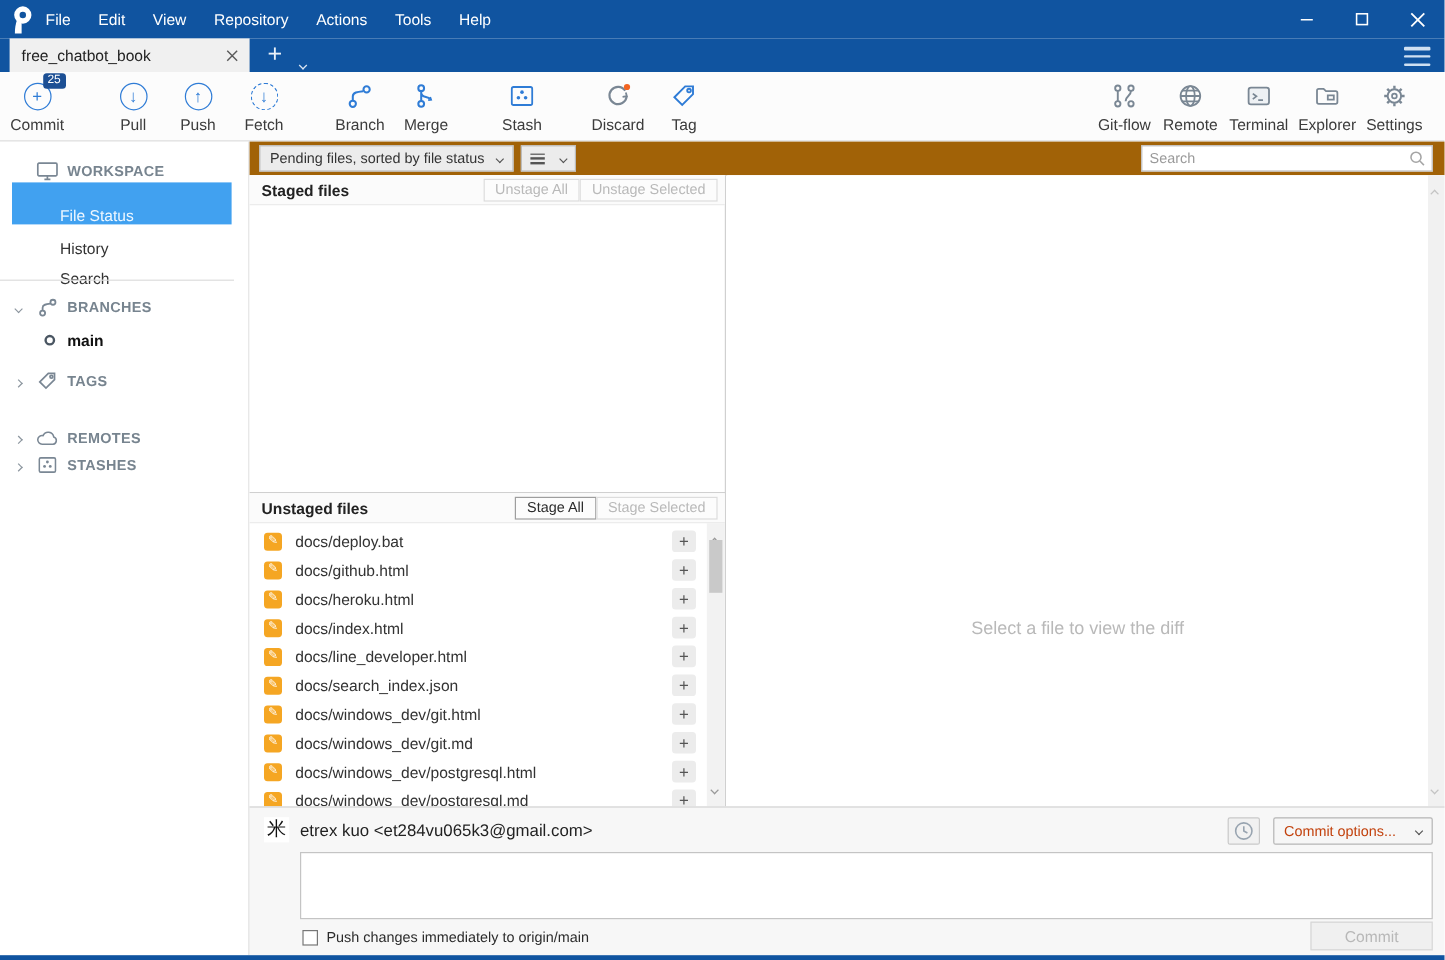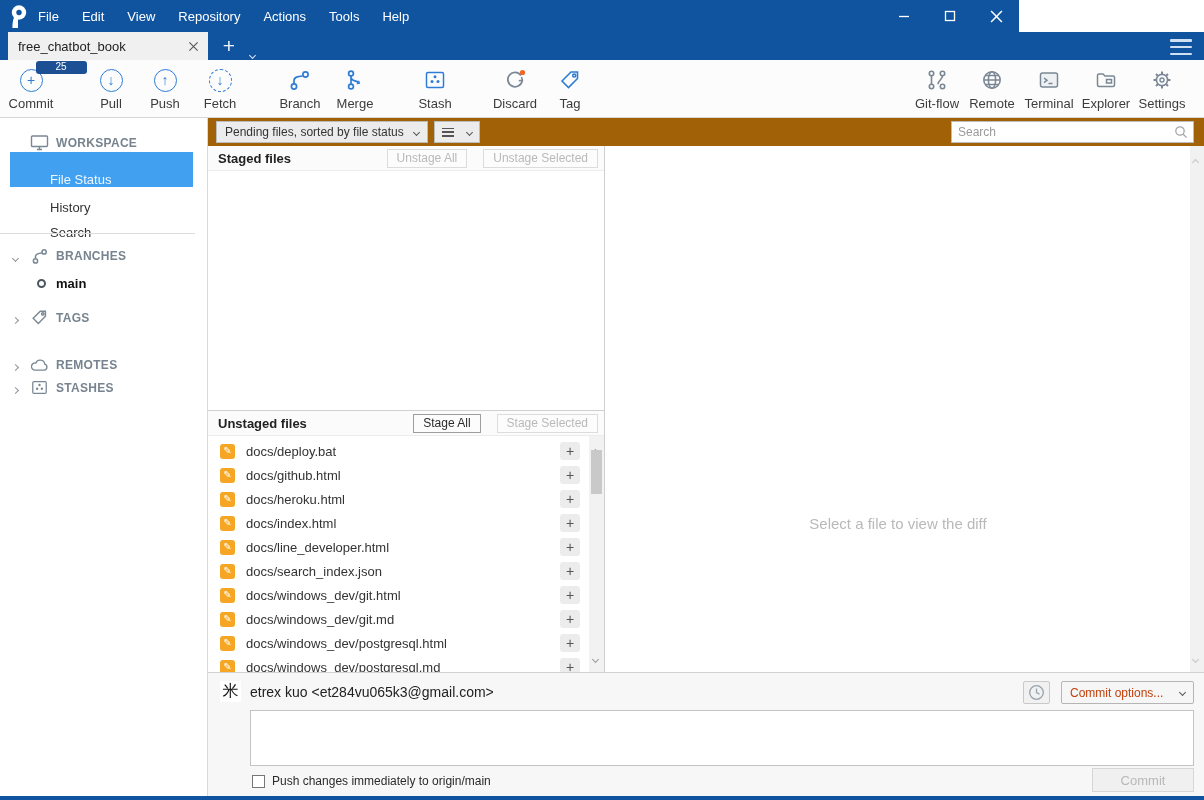--- a/index.html
+++ b/index.html
@@ -1,21 +1,21 @@
 <!DOCTYPE html>
 <html><head>
 <meta charset="utf-8">
 <style>
   * { margin:0; padding:0; box-sizing:border-box; }
   html,body { width:1204px; height:800px; }
   body { font-family:"Liberation Sans", sans-serif; background:#fff; overflow:hidden; }
   #win { position:relative; width:1204px; height:800px; background:#fff; overflow:hidden; }
 
   
-  .titlebar { position:absolute; left:0; top:0; width:1019px; height:32px; background:#1054a0; display:flex; align-items:center; }
+  .titlebar { position:absolute; left:0; top:0; width:1204px; height:32px; background:#1054a0; display:flex; align-items:center; }
   .logo { position:absolute; left:7px; top:3px; width:22px; height:27px; }
   .menu { position:absolute; left:38px; top:0; height:32px; display:flex; align-items:center; gap:23px; }
   .menu-item { color:#fff; font-size:13px; cursor:default; }
   .wincontrols { position:absolute; right:0; top:0; height:32px; display:flex; }
   .winbtn { width:46px; height:32px; display:flex; align-items:center; justify-content:center; }
 
   
   .tabbar { position:absolute; left:0; top:32px; width:1204px; height:28px; background:#1054a0; }
   .tab { position:absolute; left:8px; top:0; width:200px; height:28px; background:#f0f0f0; display:flex; align-items:center; }
   .tab-label { font-size:13px; color:#222; padding-left:10px; flex:1; }
@@ -25,21 +25,21 @@
   .tabbar-menu { position:absolute; right:12px; top:7px; width:22px; height:16px; display:flex; flex-direction:column; justify-content:space-between; }
   .tabbar-menu i { display:block; height:2.5px; background:#cfe0f2; border-radius:1px; }
 
   
   .toolbar { position:absolute; left:0; top:60px; width:1204px; height:58px; background:#fcfcfc; border-bottom:1px solid #d6d6d6; }
   .tbtn { position:absolute; top:5px; width:58px; display:flex; flex-direction:column; align-items:center; cursor:default; }
   .tbtn .ic { height:30px; display:flex; align-items:center; justify-content:center; position:relative; }
   .tbtn .lbl { font-size:13px; color:#3c3c3c; margin-top:1px; white-space:nowrap; }
   .circle-ic { width:23px; height:23px; border:1.6px solid #2f7cd6; border-radius:50%; display:flex; align-items:center; justify-content:center; color:#2f7cd6; font-size:14px; line-height:1; }
   .circle-ic.dashed { border-style:dashed; }
-  .badge { position:absolute; top:-4px; left:16px; background:#1c4f94; color:#fff; font-size:10px; padding:1px 20px 2px; border-radius:3px; line-height:1; }
+  .badge { position:absolute; top:-4px; left:16px; background:#1c4f94; color:#fff; font-size:10px; padding:1px 4px 2px; border-radius:3px; line-height:1; }
 
   
   .chev { display:inline-block; width:7px; height:7px; border-right:1.6px solid currentColor; border-bottom:1.6px solid currentColor; }
   .chev.down { transform:rotate(45deg); }
   .chev.right { transform:rotate(-45deg); }
   .chev.up { transform:rotate(225deg); }
   .chev.sm { width:5px; height:5px; border-width:1.4px; }
 
   
   .sidebar { position:absolute; left:0; top:118px; width:208px; height:678px; background:#fff; border-right:1px solid #d9d9d9; }
@@ -60,21 +60,21 @@
   .dd2 { left:226px; width:46px; padding:0 7px; justify-content:space-between; }
   .dd .chev { color:#555; }
   .mini-burger { width:12px; height:9px; display:flex; flex-direction:column; justify-content:space-between; }
   .mini-burger i { height:1.6px; background:#555; display:block; }
   .searchbox { position:absolute; right:10px; top:3px; width:243px; height:22px; background:#fff; border:1px solid #bcbcbc; display:flex; align-items:center; }
   .searchbox input { border:none; outline:none; flex:1; font-size:12px; padding:0 6px; font-family:"Liberation Sans", sans-serif; color:#333; background:transparent; }
   .searchbox input::placeholder { color:#9a9a9a; }
 
   .panel-head { height:25px; display:flex; align-items:center; background:#fbfbfb; border-bottom:1px solid #ececec; padding:0 6px 0 10px; }
   .panel-title { font-size:13px; font-weight:bold; color:#222; flex:1; }
-  .pbtn { height:19px; font-size:12px; padding:0 9px; margin-left:16px; display:flex; align-items:center; background:#fcfcfc; border:1px solid #dcdcdc; color:#b9b9b9; }
+  .pbtn { height:19px; font-size:12px; padding:0 9px; margin-left:0; display:flex; align-items:center; background:#fcfcfc; border:1px solid #dcdcdc; color:#b9b9b9; }
   .pbtn.enabled { border-color:#9e9e9e; color:#2b2b2b; }
   .staged-panel { position:absolute; left:0; top:28px; width:397px; height:264px; border-right:1px solid #d0d0d0; background:#fff; }
   .unstaged-panel { position:absolute; left:0; top:292px; width:397px; height:262px; border-right:1px solid #d0d0d0; border-top:1px solid #d0d0d0; background:#fff; }
   .file-list { position:absolute; left:0; top:25px; right:16px; bottom:0; overflow:hidden; padding-top:3px; }
   .file-row { height:24px; display:flex; align-items:center; padding-left:12px; }
   .ficon { width:15px; height:15px; background:#f5a623; border-radius:3px; color:#fff; font-size:10px; display:flex; align-items:center; justify-content:center; line-height:1; }
   .fname { font-size:13px; color:#333; margin-left:11px; flex:1; white-space:nowrap; }
   .addbtn { width:20px; height:18px; background:#ececec; border-radius:3px; color:#555; font-size:14px; display:flex; align-items:center; justify-content:center; margin-right:8px; }
   .vscroll { position:absolute; top:25px; right:0; bottom:0; width:15px; background:#f2f2f2; }
   .vscroll .thumb { position:absolute; left:2px; right:2px; top:14px; height:44px; background:#c9c9c9; }

